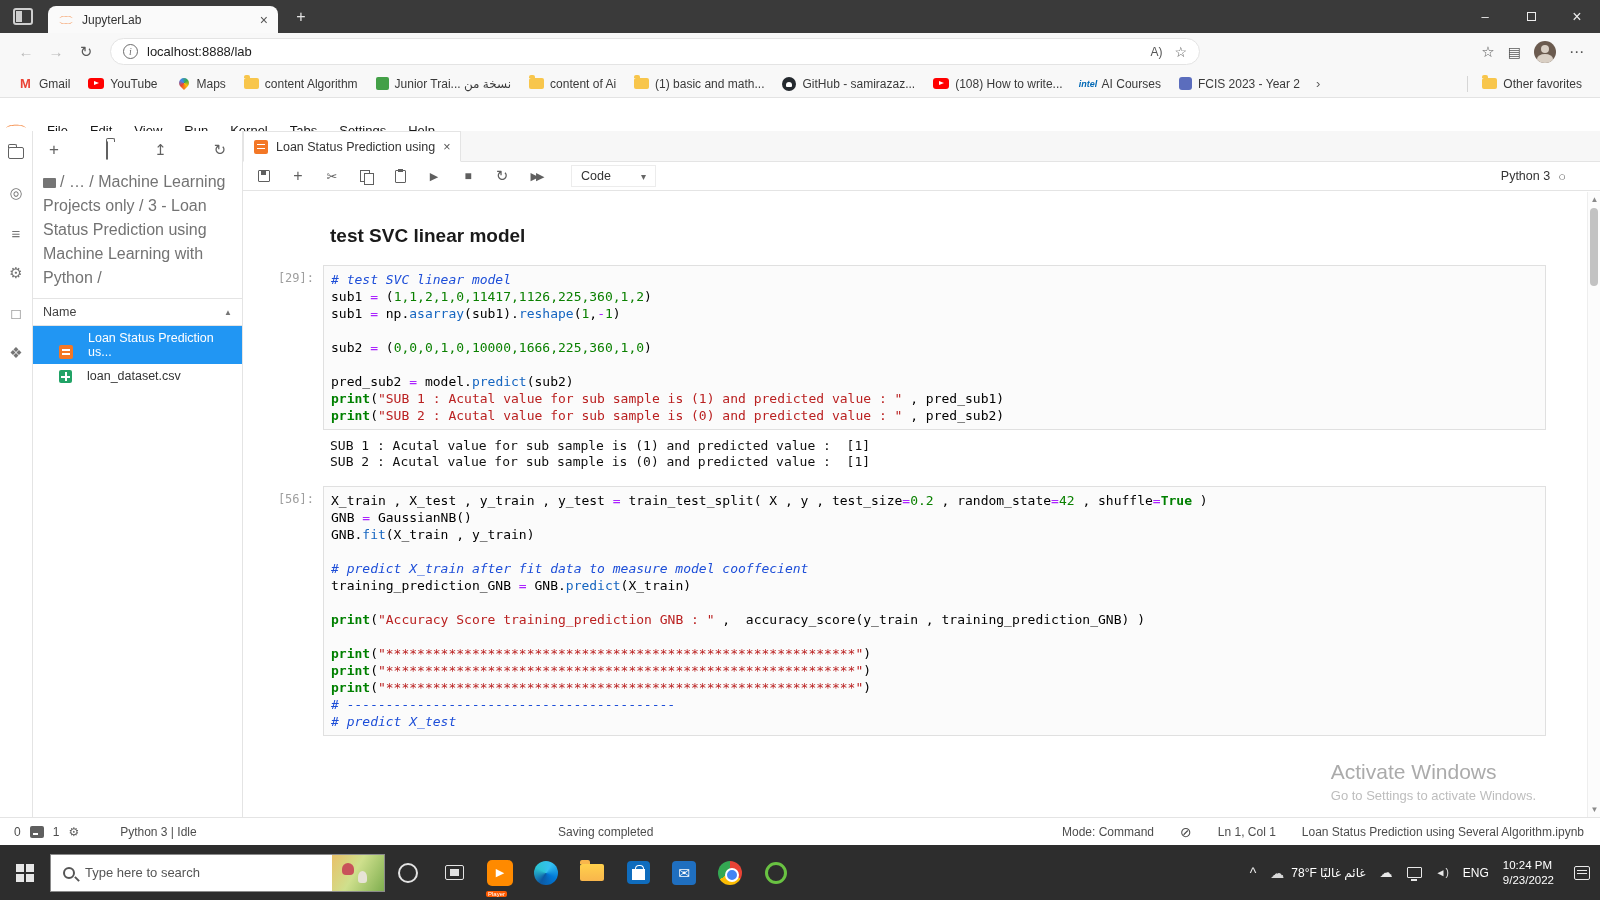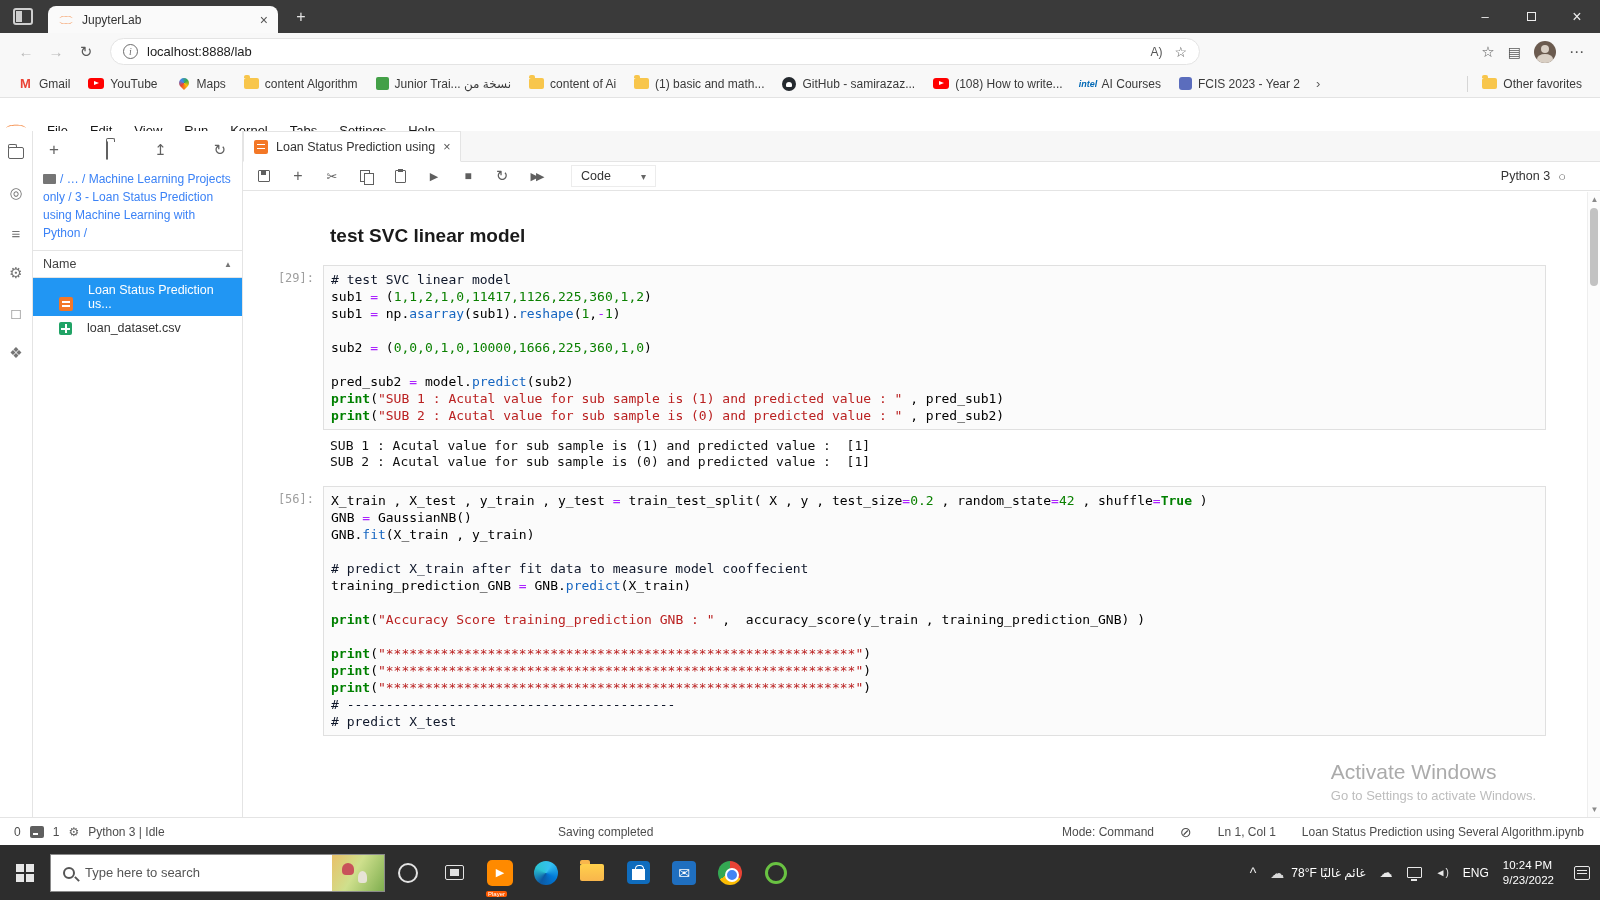--- a/index.html
+++ b/index.html
@@ -58,21 +58,21 @@
   
   #jlbody{position:absolute;top:131px;left:0;right:0;bottom:83px;display:flex;background:#fff}
   #leftstrip{width:33px;border-right:1px solid #e4e4e4;display:flex;flex-direction:column;align-items:center;padding-top:12px;gap:20px;color:#757575;font-size:15px}
   .strip-ic{width:20px;height:20px;display:flex;align-items:center;justify-content:center}
   .cssfolder{width:16px;height:12px;border:1.5px solid #616161;border-radius:2px;position:relative}
   .cssfolder::before{content:"";position:absolute;top:-4px;left:-1px;width:7px;height:3px;border:1.5px solid #616161;border-bottom:none;border-radius:2px 2px 0 0}
 
   #filepanel{width:210px;border-right:1px solid #e4e4e4;display:flex;flex-direction:column}
   .fp-toolbar{display:flex;align-items:center;justify-content:space-between;padding:9px 16px 4px;color:#616161;font-size:15px}
   .fp-toolbar span{cursor:default}
-  .fp-crumb{padding:6px 10px 8px;font-size:12px;color:#3b82f6;line-height:1.5}
+  .fp-crumb{padding:6px 10px 8px;font-size:16px;color:#737373;line-height:1.5}
   .crumbfolder{display:inline-block;width:13px;height:10px;background:#757575;border-radius:1px;margin-right:4px;position:relative;top:1px}
   .fp-namehdr{display:flex;align-items:center;justify-content:space-between;padding:6px 10px;border-top:1px solid #e4e4e4;border-bottom:1px solid #e4e4e4;font-size:12.5px;color:#424242}
   .fp-namehdr .caret{font-size:8px;color:#757575}
   .fitem{display:flex;align-items:flex-end;gap:15px;padding:5px 26px;font-size:12.5px;color:#333}
   .fitem.sel{background:#2196f3;color:#fff}
   .fi-nb{width:14px;height:14px;background:#f37726;border-radius:2px;position:relative;flex:0 0 14px}
   .fi-nb::before{content:"";position:absolute;left:3px;top:4px;right:3px;height:1.5px;background:#fff;box-shadow:0 4px 0 #fff}
   .fi-csv{width:13px;height:13px;background:#21a366;border-radius:2px;position:relative;flex:0 0 13px}
   .fi-csv::before{content:"";position:absolute;left:2px;right:2px;top:6px;height:1.5px;background:#fff}
   .fi-csv::after{content:"";position:absolute;top:2px;bottom:2px;left:6px;width:1.5px;background:#fff}
@@ -97,42 +97,42 @@
   .kernel{margin-left:auto;display:flex;align-items:center;gap:8px;font-size:12.5px;color:#333;padding-right:22px}
   .kstatus{font-size:13px;color:#555}
 
   #nbcontent{flex:1;overflow:hidden;position:relative;padding:34px 54px 0 10px;background:#fff}
   .mdheading{font-size:19px;font-weight:600;color:#1a1a1a;margin:0 0 18px 77px}
   .cell{display:flex;margin-bottom:8px}
   .prompt{flex:0 0 70px;text-align:right;padding-right:9px;font-family:"DejaVu Sans Mono",monospace;font-size:12px;color:#9e9e9e;padding-top:6px}
   .editor{flex:1;border:1px solid #e0e0e0;background:#fbfbfb;padding:5px 0 5px 7px;font-family:"DejaVu Sans Mono",monospace;font-size:13px;line-height:17px}
   .cline{white-space:pre;height:17px}
   .outputs{margin:6px 0 16px 77px;font-family:"DejaVu Sans Mono",monospace;font-size:13px;line-height:16px;color:#111;white-space:pre}
-  .tk-c{color:#0f172a;}
+  .tk-c{color:#1d4ed8;font-style:italic}
   .tk-k{color:#008000;font-weight:bold}
   .tk-n{color:#0a8000}
   .tk-s{color:#ba2121}
   .tk-o{color:#aa22ff}
   .tk-f{color:#1565c0}
   .tk-t{color:#000}
 
   #vscroll{position:absolute;top:61px;right:0;bottom:0;width:13px;background:#fcfcfc;border-left:1px solid #eee}
   #vscroll .arr{position:absolute;left:0;width:13px;text-align:center;font-size:8px;color:#8a8a8a}
   #vscroll .thumb{position:absolute;top:16px;left:2px;width:8px;height:78px;background:#c2c2c2;border-radius:4px}
 
   #watermark{position:absolute;right:64px;bottom:14px;pointer-events:none}
   #watermark .l1{font-size:21px;color:#ababab}
   #watermark .l2{font-size:13px;color:#bdbdbd;margin-top:4px}
 
   
   #jlstatus{position:absolute;left:0;right:0;bottom:55px;height:28px;background:#fff;border-top:1px solid #e4e4e4;display:flex;align-items:center;font-size:12px;color:#4d4d4d;padding:0 14px}
   .sb-left{display:flex;align-items:center;gap:9px}
   .ic-term{width:14px;height:12px;background:#5f5f5f;border-radius:2px;position:relative}
   .ic-term::before{content:"";position:absolute;left:3px;bottom:3px;width:5px;height:1.5px;background:#fff}
-  .sb-kernel{margin-left:0}
+  .sb-kernel{margin-left:32px}
   .sb-center{position:absolute;left:558px}
   .sb-right{position:absolute;right:16px;display:flex;align-items:center;gap:26px}
 
   
   #taskbar{position:absolute;left:0;right:0;bottom:0;height:55px;background:#2d2d2d;display:flex;align-items:center;color:#fff}
   .startbtn{width:50px;height:100%;display:flex;align-items:center;justify-content:center}
   .winlogo{display:grid;grid-template-columns:8px 8px;gap:2px}
   .winlogo i{width:8px;height:8px;background:#e6e6e6}
   #searchbox{width:335px;height:38px;background:#fff;border:1px solid #8a8a8a;display:flex;align-items:center;gap:10px;padding:0 12px;color:#555;font-size:13px;position:relative;overflow:hidden}
   .mag{width:12px;height:12px;border:2px solid #555;border-radius:50%;position:relative;flex:0 0 12px}

